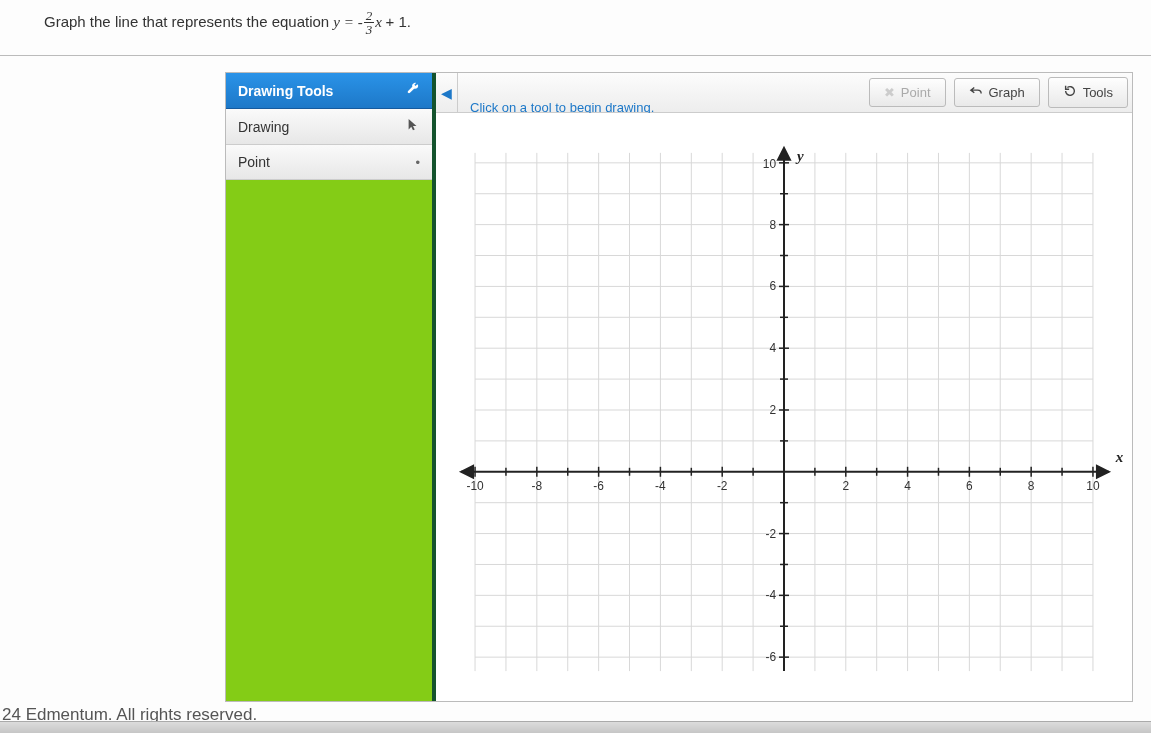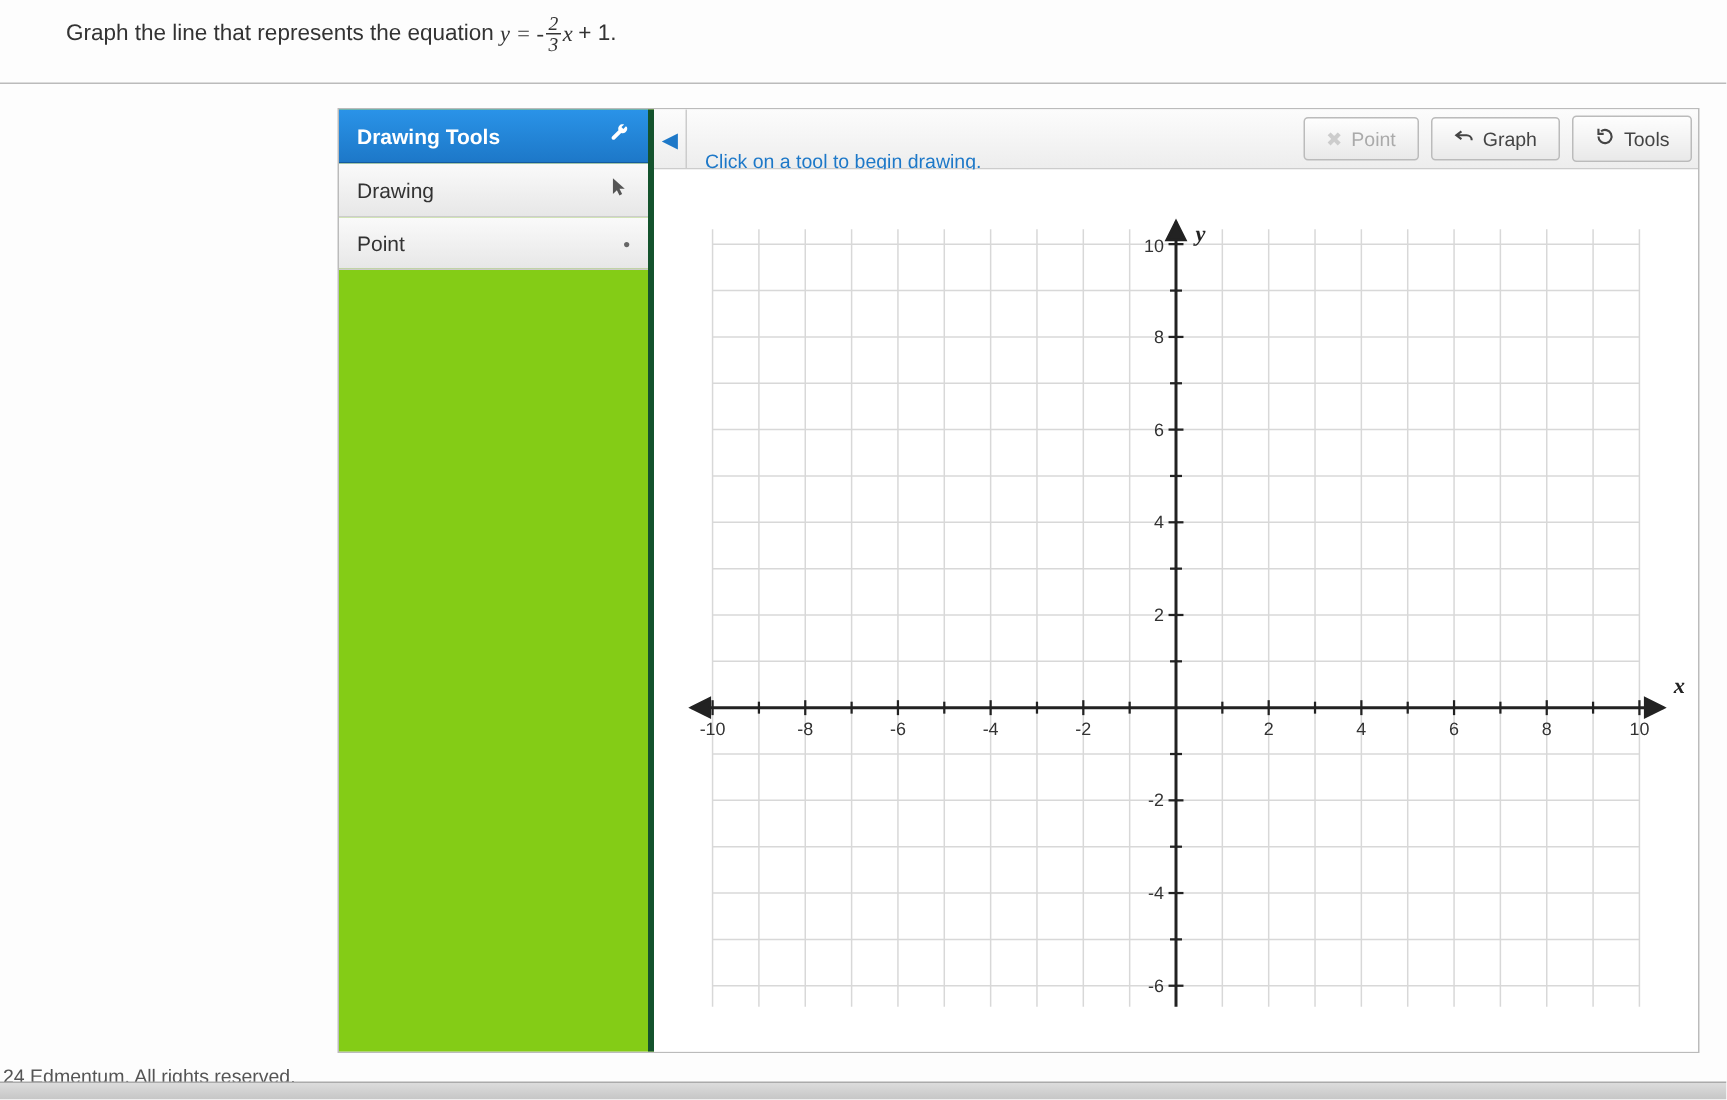--- a/index.html
+++ b/index.html
@@ -150,21 +150,21 @@
   .tick-label {
     font-family: Arial, sans-serif;
     font-size: 12px;
     fill: #333;
   }
 
   .footer {
     position: absolute;
     bottom: 4px;
     left: 0;
-    font-size: 13px;
+    font-size: 17px;
     color: #555;
     padding: 4px 2px;
   }
   .footer-bar {
     position: absolute;
     bottom: 0;
     left: 0;
     right: 0;
     height: 12px;
     background: linear-gradient(#dcdcdc, #c6c6c6);

